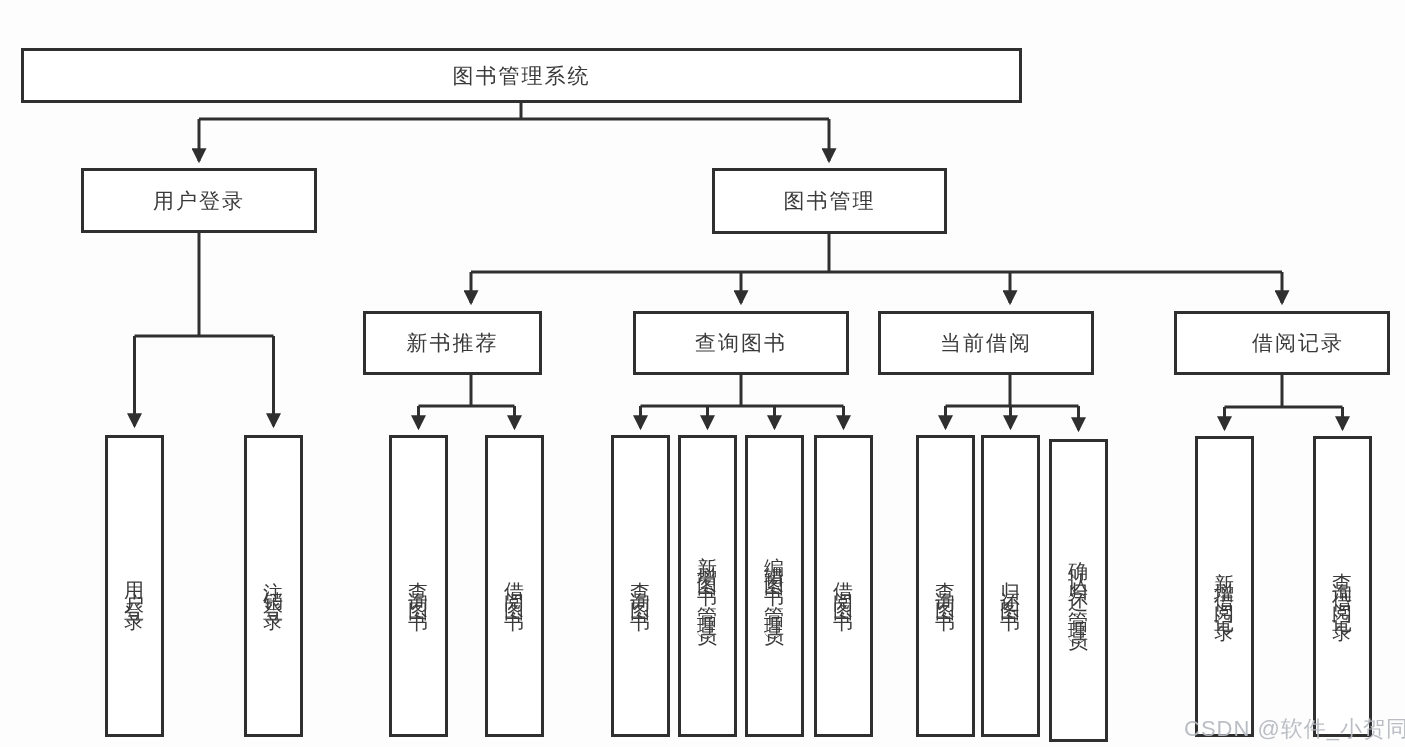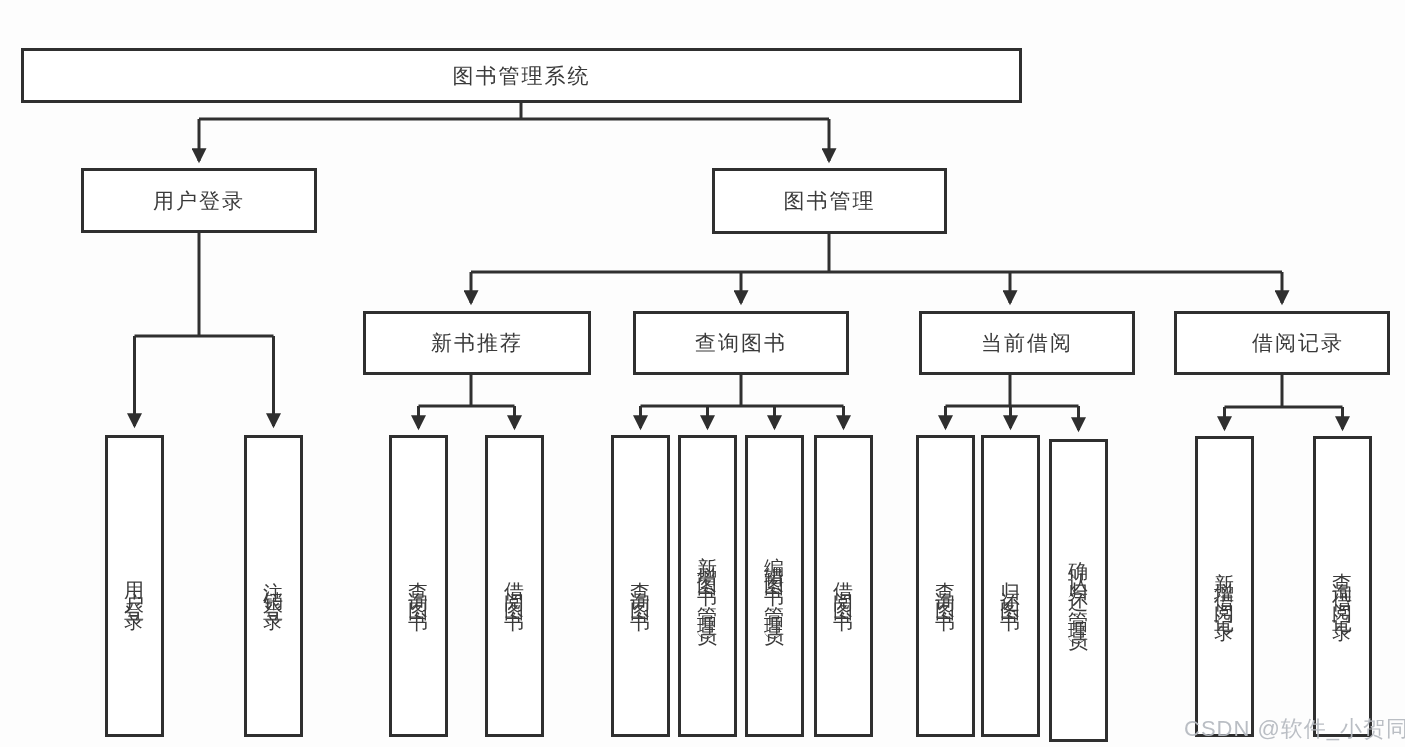--- a/index.html
+++ b/index.html
@@ -118,27 +118,27 @@
     <span class="lbl">图书管理系统</span>
   </div>
 
   <div class="box" style="left:81px; top:168px; width:236px; height:65px;">
     <span class="lbl">用户登录</span>
   </div>
   <div class="box" style="left:712px; top:168px; width:235px; height:66px;text-align:center;">
     <span class="lbl">图书管理</span>
   </div>
 
-  <div class="box" style="left:363px; top:311px; width:228px; height:64px;">
+  <div class="box" style="left:363px; top:311px; width:179px; height:64px;">
     <span class="lbl">新书推荐</span>
   </div>
   <div class="box" style="left:633px; top:311px; width:216px; height:64px;">
     <span class="lbl">查询图书</span>
   </div>
-  <div class="box" style="left:919px; top:311px; width:216px; height:64px;">
+  <div class="box" style="left:878px; top:311px; width:216px; height:64px;">
     <span class="lbl">当前借阅</span>
   </div>
   <div class="box" style="left:1174px; top:311px; width:216px; height:64px;padding-left:32px;">
     <span class="lbl">借阅记录</span>
   </div>
 
   <div class="box leaf" style="left:105px; top:435px; width:59px; height:302px;">
     <span class="lbl">用户登录</span>
   </div>
   <div class="box leaf" style="left:244px; top:435px; width:59px; height:302px;">

